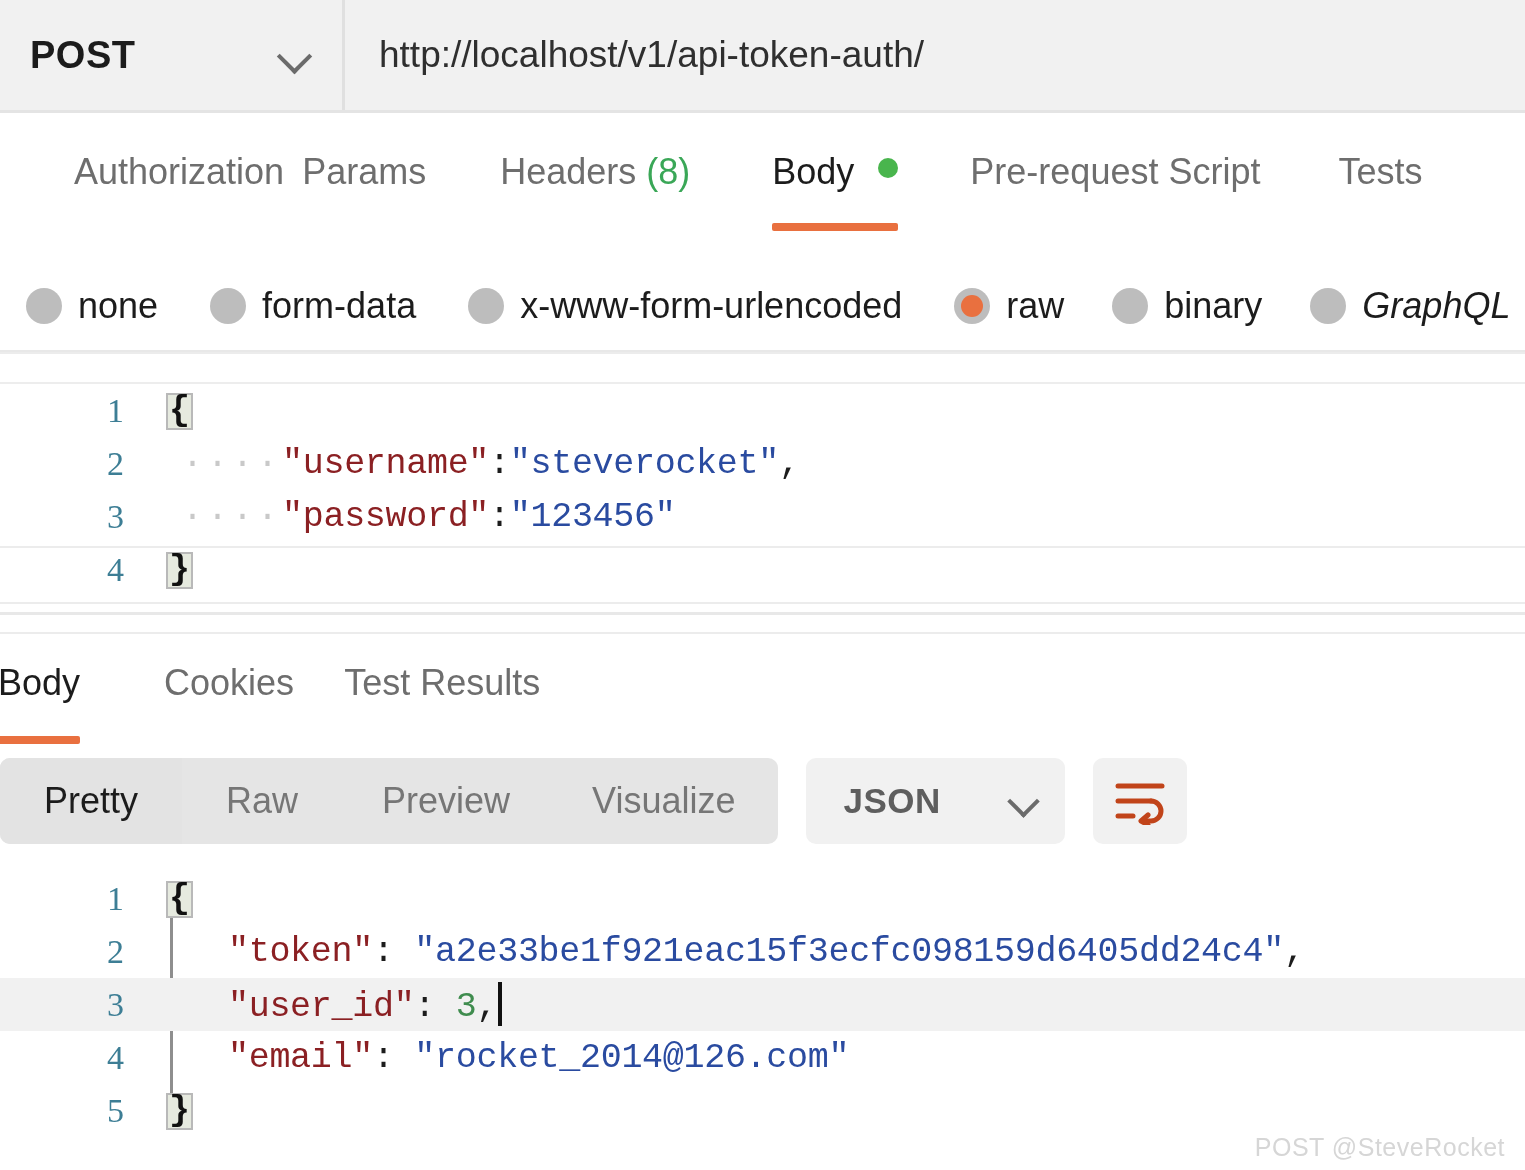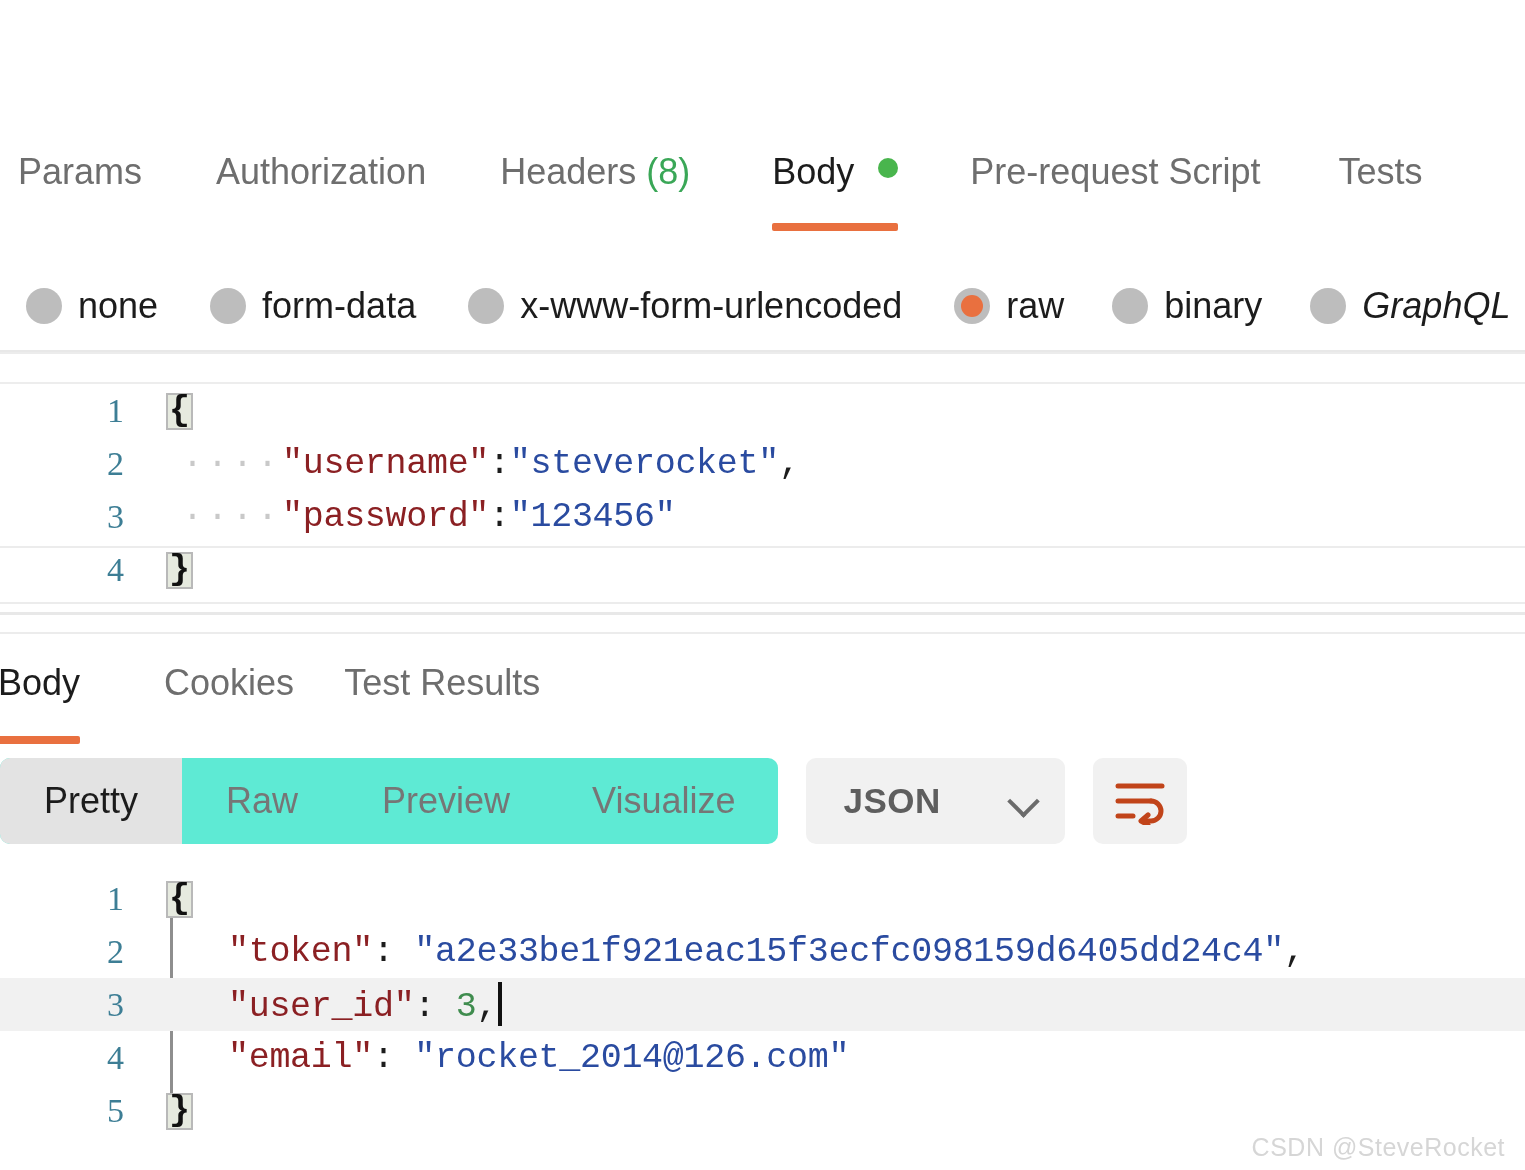--- a/index.html
+++ b/index.html
@@ -253,21 +253,21 @@
   
   .view-toolbar {
     position: absolute;
     left: 0; top: 758px;
     width: 1525px; height: 86px;
     display: flex;
     align-items: center;
   }
   .seg {
     height: 86px;
-    background: #5eead4;
+    background: #e5e5e5;
     border-radius: 10px;
     display: flex;
     align-items: stretch;
     overflow: hidden;
   }
   .seg-item {
     display: flex;
     align-items: center;
     justify-content: center;
     padding: 0 34px;
@@ -331,27 +331,36 @@
     color: #d6d6d6;
     white-space: nowrap;
     letter-spacing: 0.5px;
   }
 </style>
 </head>
 <body>
 
 <div id="app">
 
+  <div class="urlbar">
+    <div class="method-box">
+      <span class="method-label">POST</span>
+      <span class="chev"></span>
+    </div>
+    <div class="url-box">
+      <span class="url-text">http://localhost/v1/api-token-auth/</span>
+    </div>
+  </div>
 
   <div class="req-tabs">
+    <div class="rtab" style="margin-left:74px;">
+      <span>Authorization</span>
+    </div>
     <div class="rtab" style="margin-left:18px;">
       <span>Params</span>
-    </div>
-    <div class="rtab" style="margin-left:74px;">
-      <span>Authorization</span>
     </div>
     <div class="rtab" style="margin-left:74px;">
       <span>Headers</span>
       <span class="count">(8)</span>
     </div>
     <div class="rtab active" style="margin-left:82px;">
       <span>Body</span>
       <span class="dot-green"></span>
       <span class="uline"></span>
     </div>
@@ -483,15 +492,15 @@
       <span class="gutter">4</span>
       <span class="code"><span class="indent-pad" style="width:86px;"></span><span class="key">"email"</span><span class="punc">: </span><span class="str">"rocket_2014@126.com"</span></span>
     </div>
 
     <div class="crow">
       <span class="gutter">5</span>
       <span class="code"><span class="brace">}</span></span>
     </div>
   </div>
 
-  <div class="watermark">CSDN @SteveRocket</div>
+  <div class="watermark">POST @SteveRocket</div>
 
 </div>
 
 </body></html>

